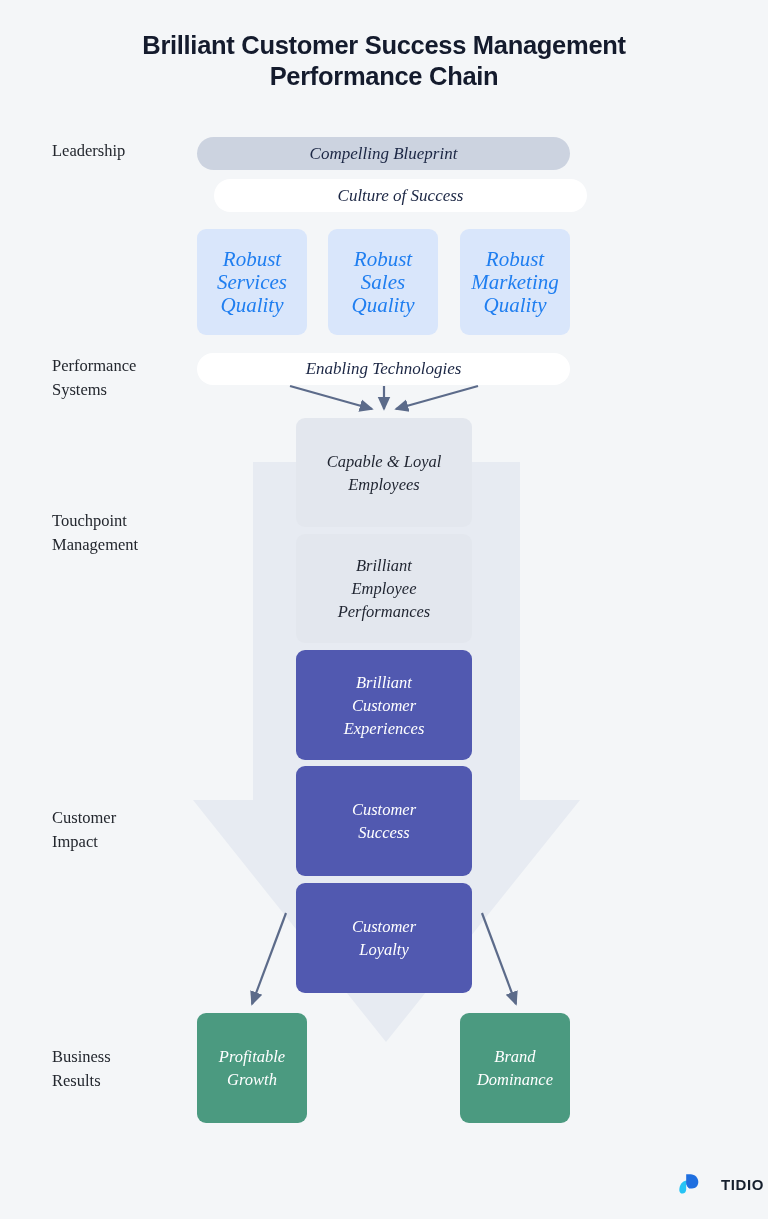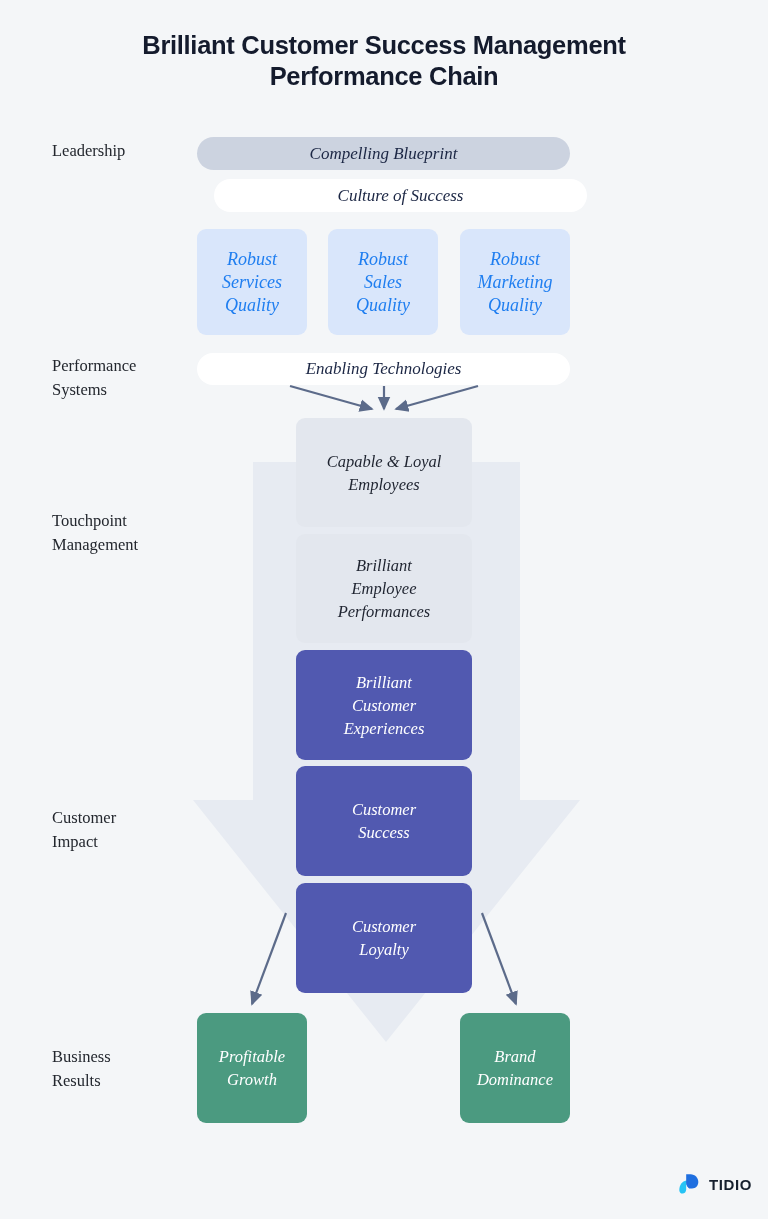--- a/index.html
+++ b/index.html
@@ -70,21 +70,21 @@
     font-size: 17px;
     color: #1b2644;
   }
   .pill-grey  { background: #ccd3e0; }
   .pill-white { background: #ffffff; }
 
   .quality {
     background: #d9e6fb;
     border-radius: 9px;
     color: #1f7ef0;
-    font-size: 18px;
+    font-size: 21px;
     line-height: 23px;
   }
 
   .grey-card {
     background: #e3e7ee;
     border-radius: 9px;
     color: #1f2430;
     font-size: 16.5px;
     line-height: 23px;
   }
@@ -121,21 +121,21 @@
     pointer-events: none;
   }
 
   
   #logo {
     position: absolute;
     left: 678px;
     top: 1172px;
     display: flex;
     align-items: center;
-    gap: 7px;
+    gap: 19px;
     justify-content: space-between;
   }
   #logo-mark { display: block; }
   #logo-text {
     font-family: "Liberation Sans", "DejaVu Sans", sans-serif;
     font-weight: bold;
     font-size: 15px;
     letter-spacing: 0.6px;
     color: #16202e;
   }

